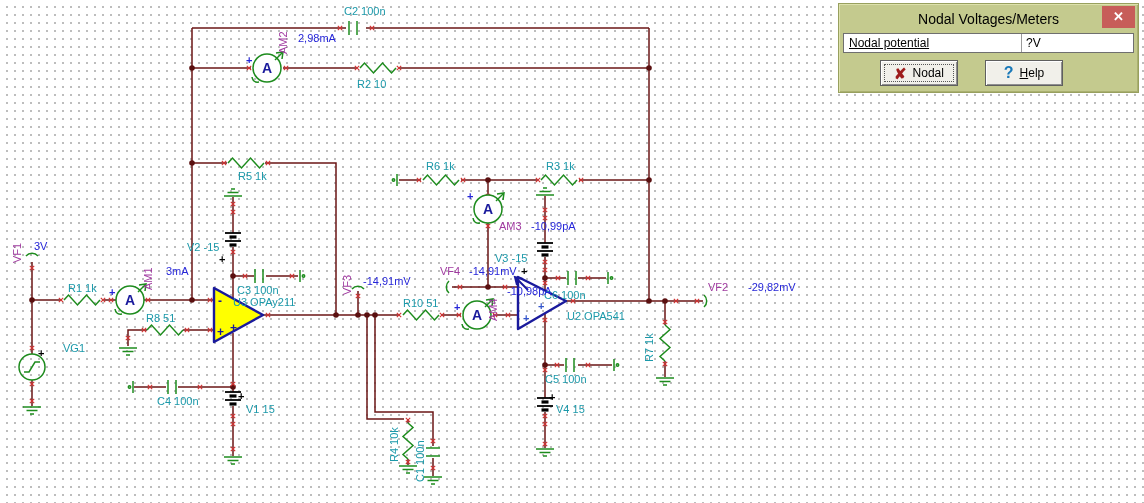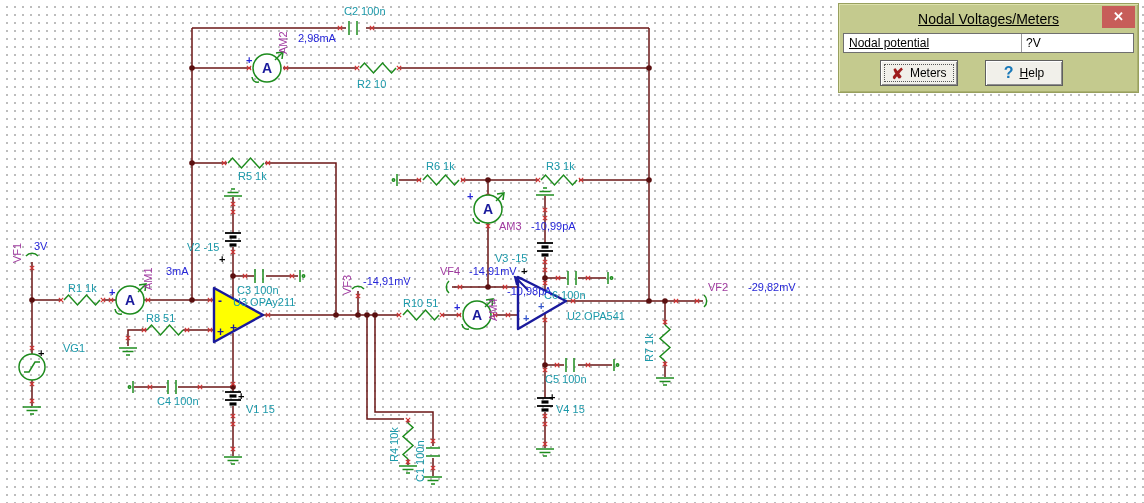--- a/index.html
+++ b/index.html
@@ -24,21 +24,21 @@
   .navysign{font-size:12px;font-weight:bold;fill:#1a1a9c;}
   .u2plus{font-size:11px;font-weight:bold;fill:#3355cc;}
   .ammA{font-size:14px;font-weight:bold;fill:#1a1a9c;text-anchor:middle;}
   .opamp{fill:#ffff00;stroke:#1a1a9c;stroke-width:2.4;stroke-linejoin:round;}
   .opamp2{fill:none;stroke:#1a1a9c;stroke-width:2.4;stroke-linejoin:round;}
   .u2arrow{stroke:#1a1a9c;stroke-width:2;fill:none;}
 
   
   .dialog{position:absolute;left:838px;top:3px;width:299px;height:88px;background:#c4ca8e;
           border:1px solid #98a05e;box-shadow:inset 1px 1px 0 #dde1ac, inset -1px -1px 0 #aab070;}
-  .dialog-title{text-align:center;font-size:14px;color:#000;padding-top:7px;text-decoration:underline;}
+  .dialog-title{text-align:center;font-size:14px;color:#000;padding-top:7px;}
   .dialog-close{position:absolute;top:2px;right:3px;width:33px;height:22px;background:#c75d59;
           color:#fff;text-align:center;line-height:22px;font-size:13px;font-weight:bold;cursor:default;}
   .dialog-row{position:absolute;left:4px;top:29px;width:289px;height:18px;background:#fff;
           border:1px solid #6f6f6f;display:flex;align-items:center;font-size:12px;color:#000;}
   .row-label{flex:0 0 172px;height:100%;display:flex;align-items:center;padding-left:5px;
           border-right:1px solid #9a9a9a;text-decoration:underline;}
   .row-value{padding-left:4px;}
   .btn{position:absolute;top:56px;width:78px;height:26px;background:#f1f0ea;
        border:1px solid #5f5f5f;box-shadow:inset 1px 1px 0 #ffffff, inset -1px -1px 0 #8f8f8f;
        font-family:"Liberation Sans",sans-serif;font-size:12px;color:#000;
@@ -405,19 +405,19 @@
   <div class="dialog-title">Nodal Voltages/Meters</div>
   <div class="dialog-close">
     <span>✕</span>
   </div>
   <div class="dialog-row">
     <span class="row-label">Nodal potential</span>
     <span class="row-value">?V</span>
   </div>
   <button class="btn btn-cancel">
     <span class="cancel-icon">✘</span>
-    <span>Meters</span>
+    <span>Nodal</span>
   </button>
   <button class="btn btn-help">
     <span class="help-icon">?</span>
     <span><u>H</u><span>elp</span></span>
   </button>
 </div>
 
 </body></html>

